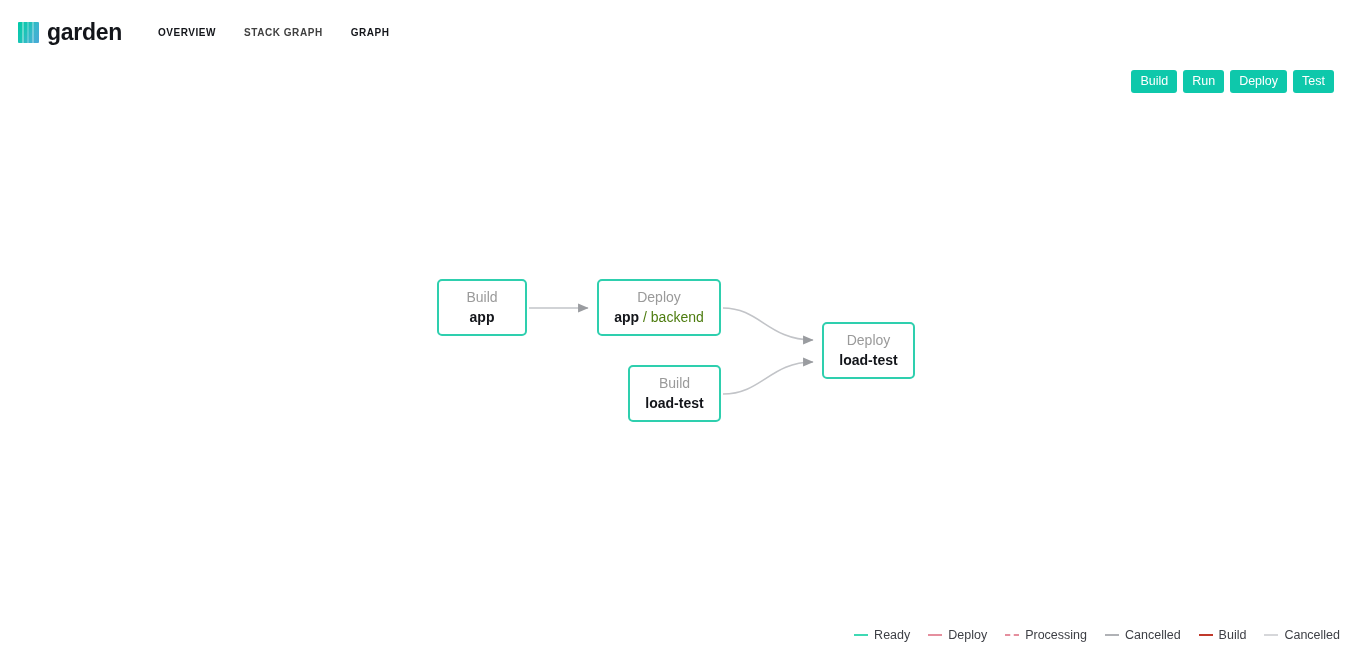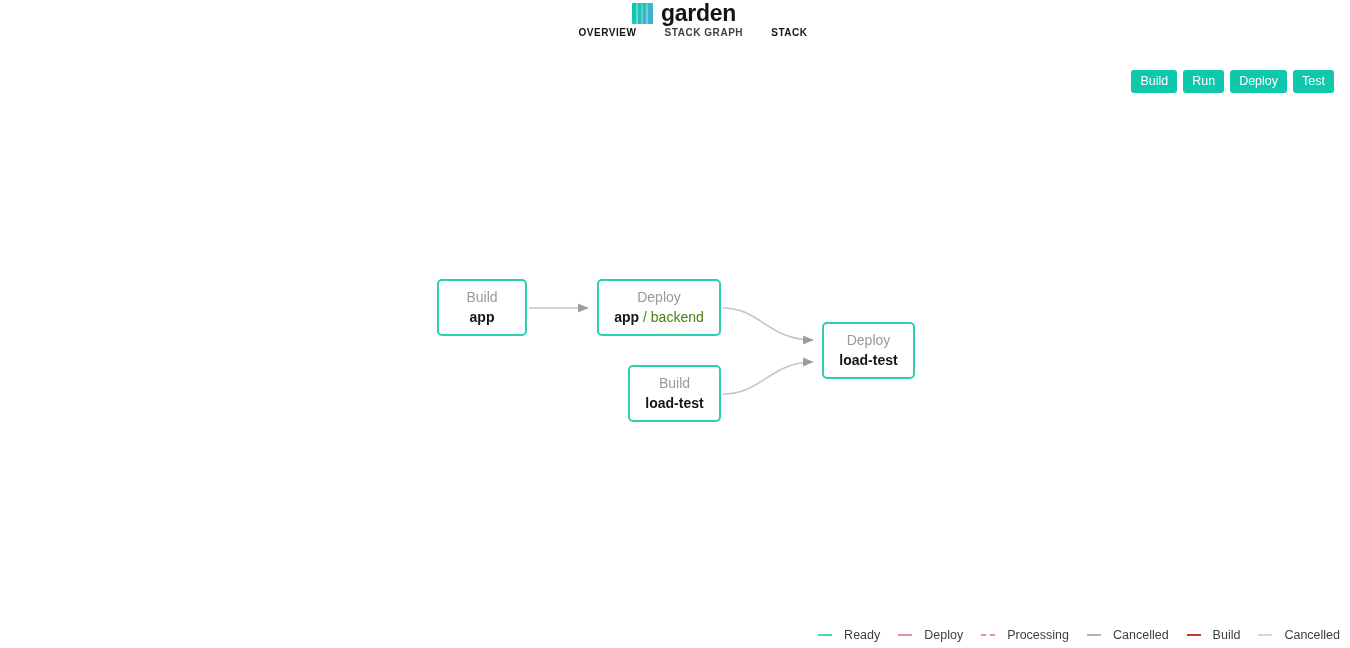--- a/index.html
+++ b/index.html
@@ -19,21 +19,20 @@
 
   
   .header {
     position: absolute;
     top: 0; left: 0;
     width: 1350px;
     height: 64px;
     display: flex;
     align-items: center;
     background: #ffffff;
-    flex-direction: column;
   }
   .brand {
     display: flex;
     align-items: center;
     margin-left: 18px;
     text-decoration: none;
   }
   .brand-mark {
     width: 21px;
     height: 21px;
@@ -148,21 +147,21 @@
     position: absolute;
     bottom: 6px;
     right: 10px;
     display: flex;
     align-items: center;
     gap: 18px;
   }
   .legend-item {
     display: flex;
     align-items: center;
-    gap: 12px;
+    gap: 6px;
     font-size: 12.5px;
     color: #3d3f45;
     text-align: right;
   }
   .legend-swatch {
     display: inline-block;
     width: 14px;
     height: 0;
     border-top-width: 2px;
     border-top-style: solid;
@@ -177,21 +176,21 @@
     <span class="brand-mark">
       <span class="bar b1"></span>
         <span class="bar b2"></span>
         <span class="bar b3"></span>
     </span>
     <span class="brand-name">garden</span>
   </div>
   <nav class="nav">
     <a class="nav-item">OVERVIEW</a>
     <a class="nav-item active">STACK GRAPH</a>
-    <a class="nav-item">STACK</a>
+    <a class="nav-item">GRAPH</a>
   </nav>
 </div>
 
 <div class="filters">
   <button class="filter-btn">Build</button>
   <button class="filter-btn">Run</button>
   <button class="filter-btn">Deploy</button>
   <button class="filter-btn">Test</button>
 </div>
 

